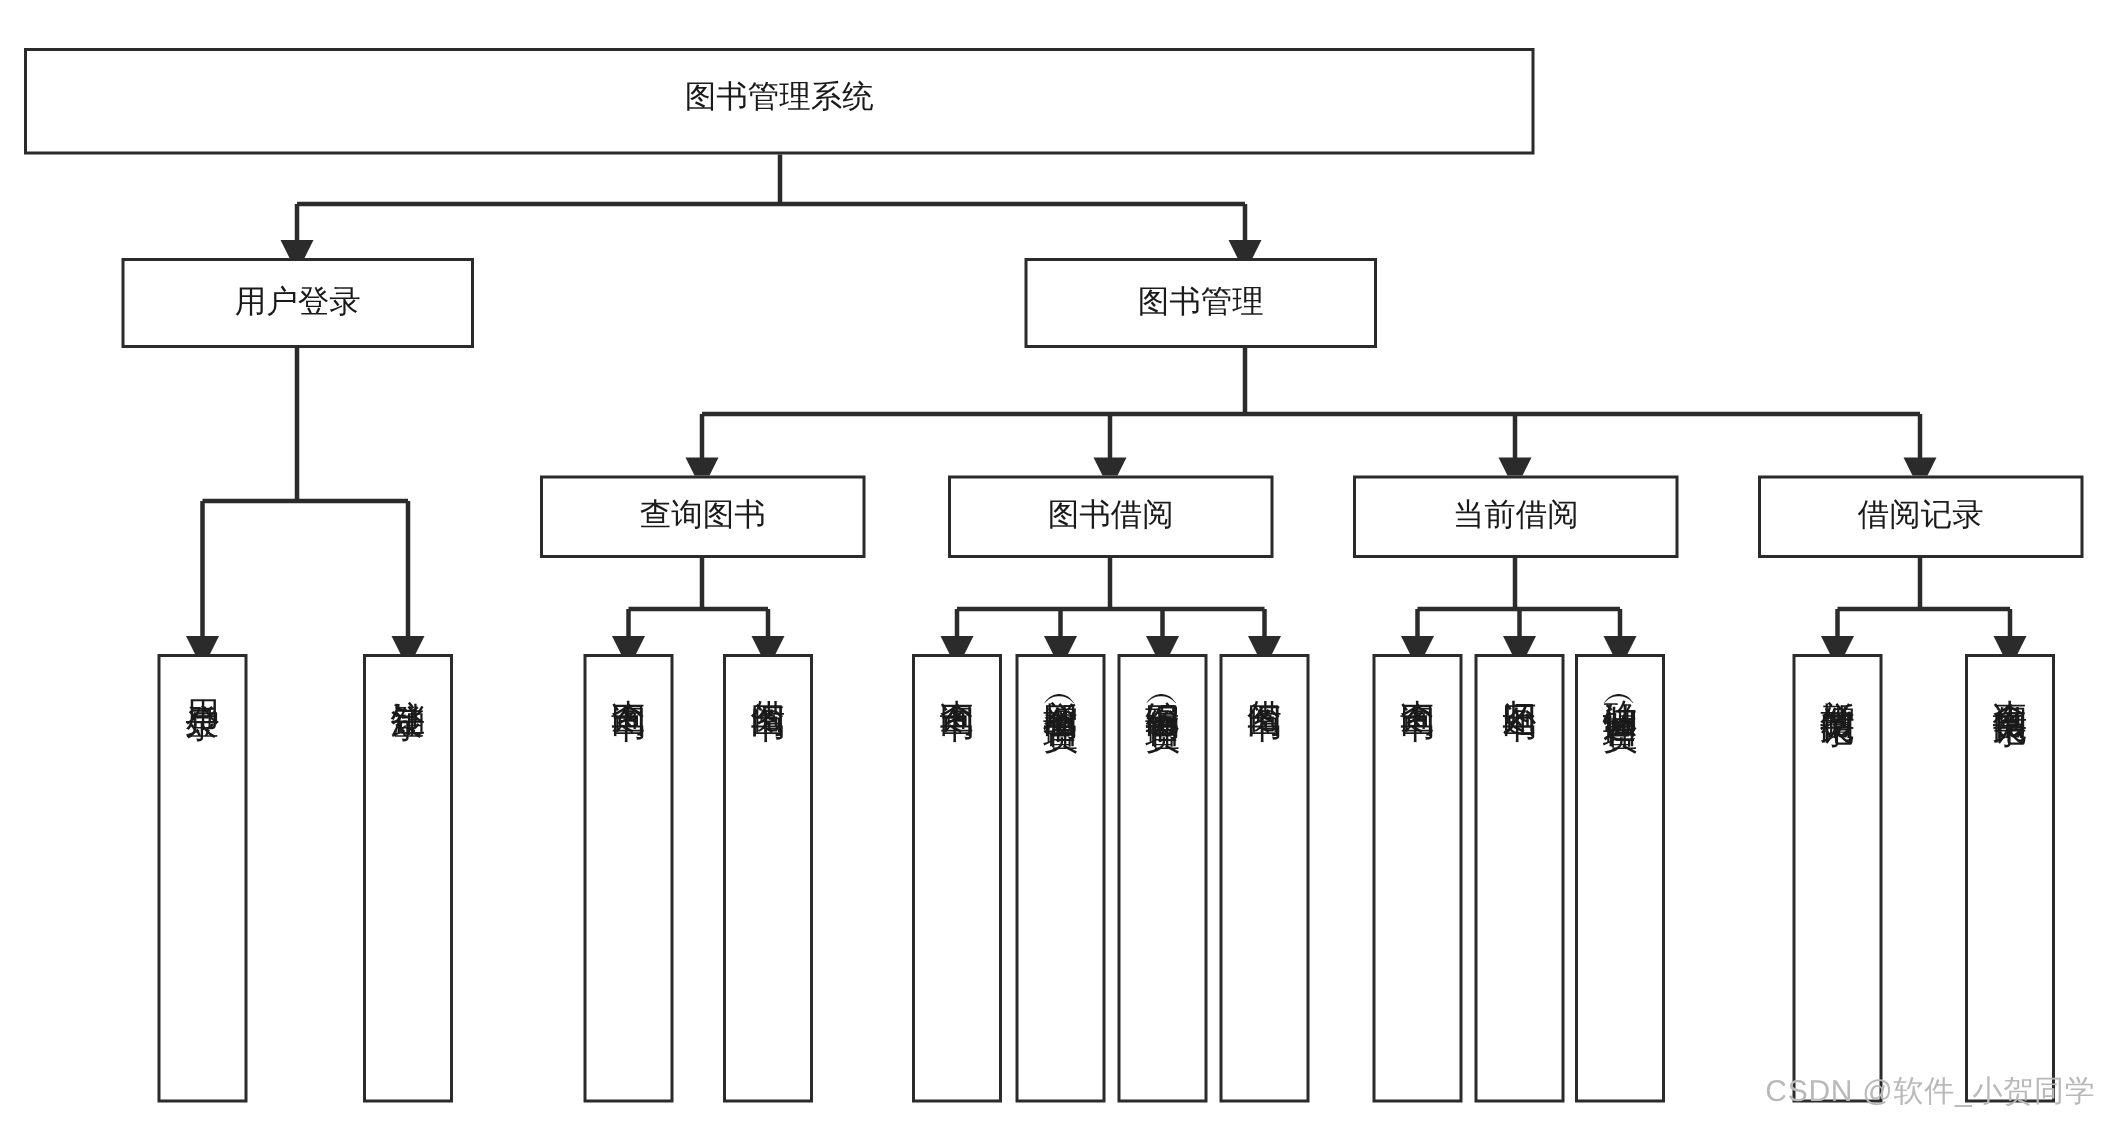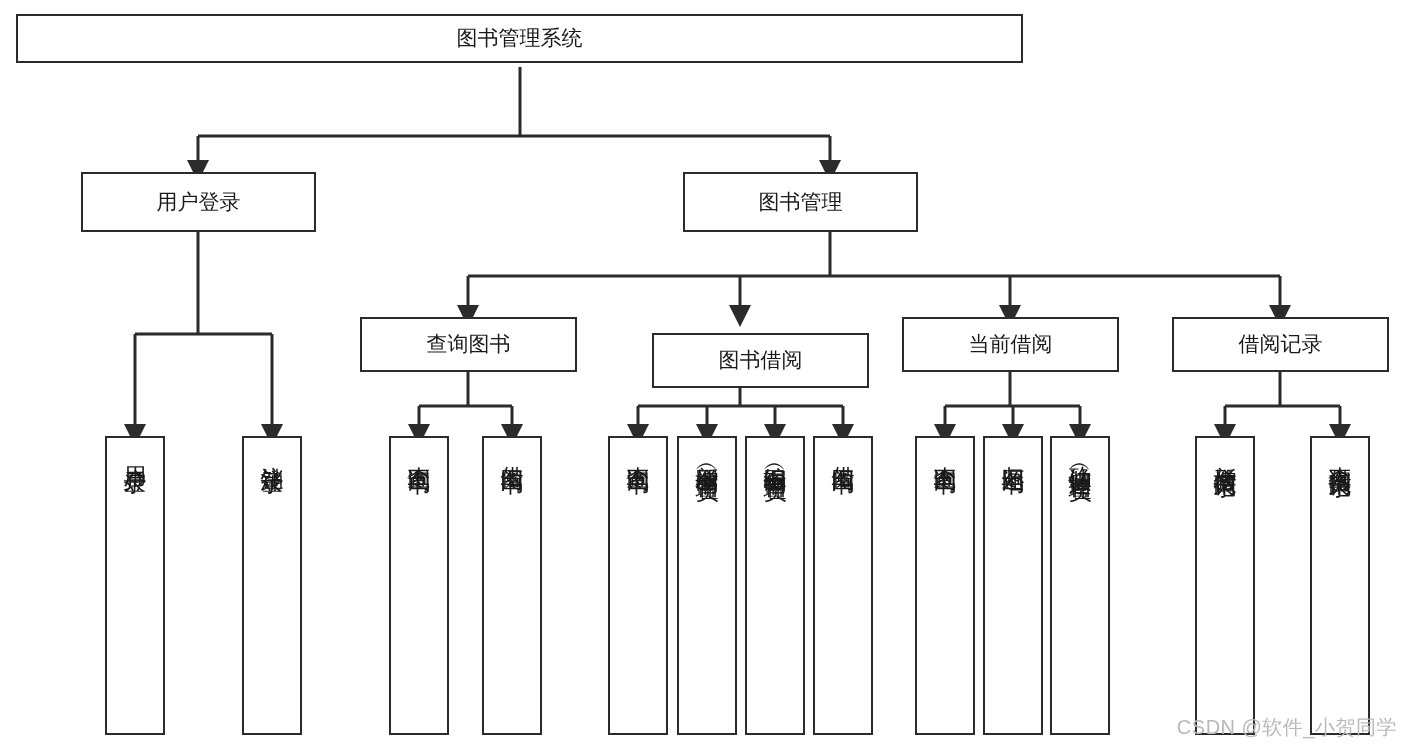--- a/index.html
+++ b/index.html
@@ -142,35 +142,35 @@
       <path d="M764,424 L786,424 L775,446 Z"></path>
       <path d="M832,424 L854,424 L843,446 Z"></path>
       <path d="M934,424 L956,424 L945,446 Z"></path>
       <path d="M1002,424 L1024,424 L1013,446 Z"></path>
       <path d="M1069,424 L1091,424 L1080,446 Z"></path>
       <path d="M1214,424 L1236,424 L1225,446 Z"></path>
       <path d="M1329,424 L1351,424 L1340,446 Z"></path>
     </g>
   </svg>
 
-  <div class="node h-node" style="left:16px; top:14px; width:1007px; height:49px;">
+  <div class="node h-node" style="left:16px; top:32px; width:1007px; height:71px;font-family:Liberation Mono, monospace;">
     <span class="node-label">图书管理系统</span>
   </div>
 
   <div class="node h-node" style="left:81px; top:172px; width:235px; height:60px;">
     <span class="node-label">用户登录</span>
   </div>
   <div class="node h-node" style="left:683px; top:172px; width:235px; height:60px;">
     <span class="node-label">图书管理</span>
   </div>
 
   <div class="node h-node" style="left:360px; top:317px; width:217px; height:55px;">
     <span class="node-label">查询图书</span>
   </div>
-  <div class="node h-node" style="left:652px; top:317px; width:217px; height:55px;margin-top:16px;">
+  <div class="node h-node" style="left:632px; top:317px; width:217px; height:55px;">
     <span class="node-label">图书借阅</span>
   </div>
   <div class="node h-node" style="left:902px; top:317px; width:217px; height:55px;">
     <span class="node-label">当前借阅</span>
   </div>
   <div class="node h-node" style="left:1172px; top:317px; width:217px; height:55px;">
     <span class="node-label">借阅记录</span>
   </div>
 
   <div class="node v-node" style="left:105px; top:436px; width:60px; height:299px;">

